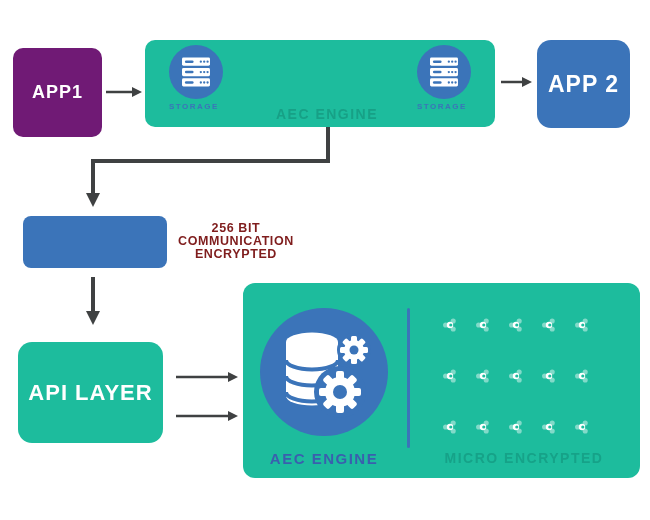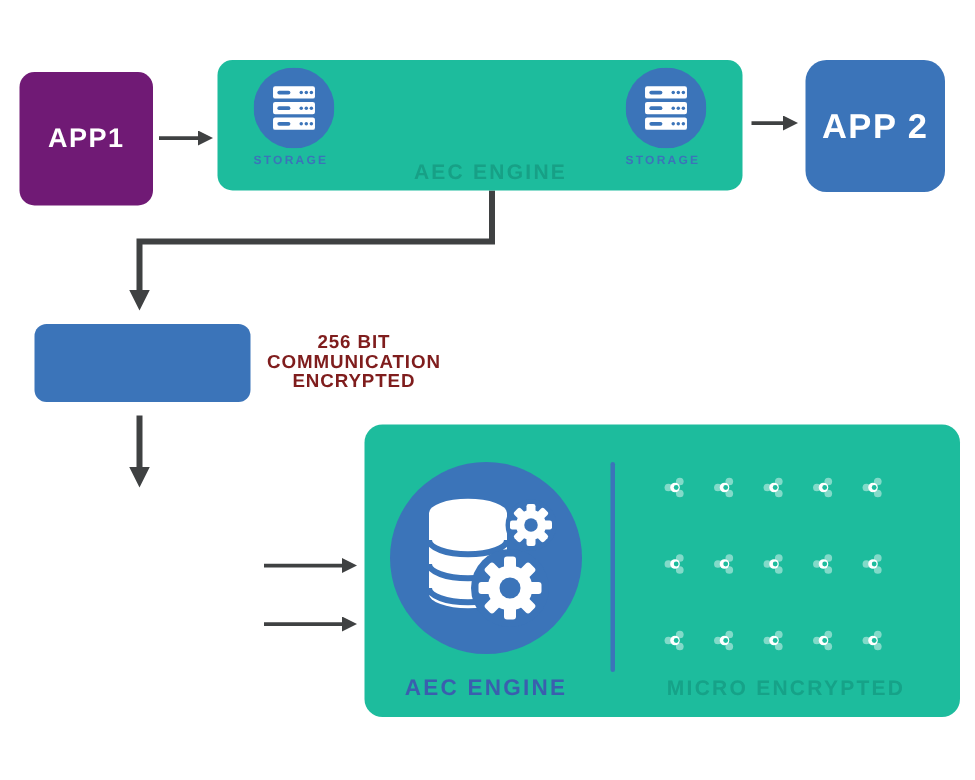--- a/index.html
+++ b/index.html
@@ -121,20 +121,23 @@
   </div>
 
   <div class="blue-bar"></div>
 
   <div class="enc-note">
     <div>256 BIT</div>
     <div>COMMUNICATION</div>
     <div>ENCRYPTED</div>
   </div>
 
+  <div class="node api">
+    <span>API LAYER</span>
+  </div>
 
   <div class="big-box">
     <div class="db-circle">
       <svg width="128" height="128" viewBox="0 0 128 128">
         <g fill="#ffffff">
           <rect x="26" y="34" width="52" height="54"></rect>
           <ellipse cx="52" cy="34" rx="26" ry="9.5"></ellipse>
           <ellipse cx="52" cy="88" rx="26" ry="9.5"></ellipse>
         </g>
         <g stroke="#3b74b9" stroke-width="4" fill="none">

